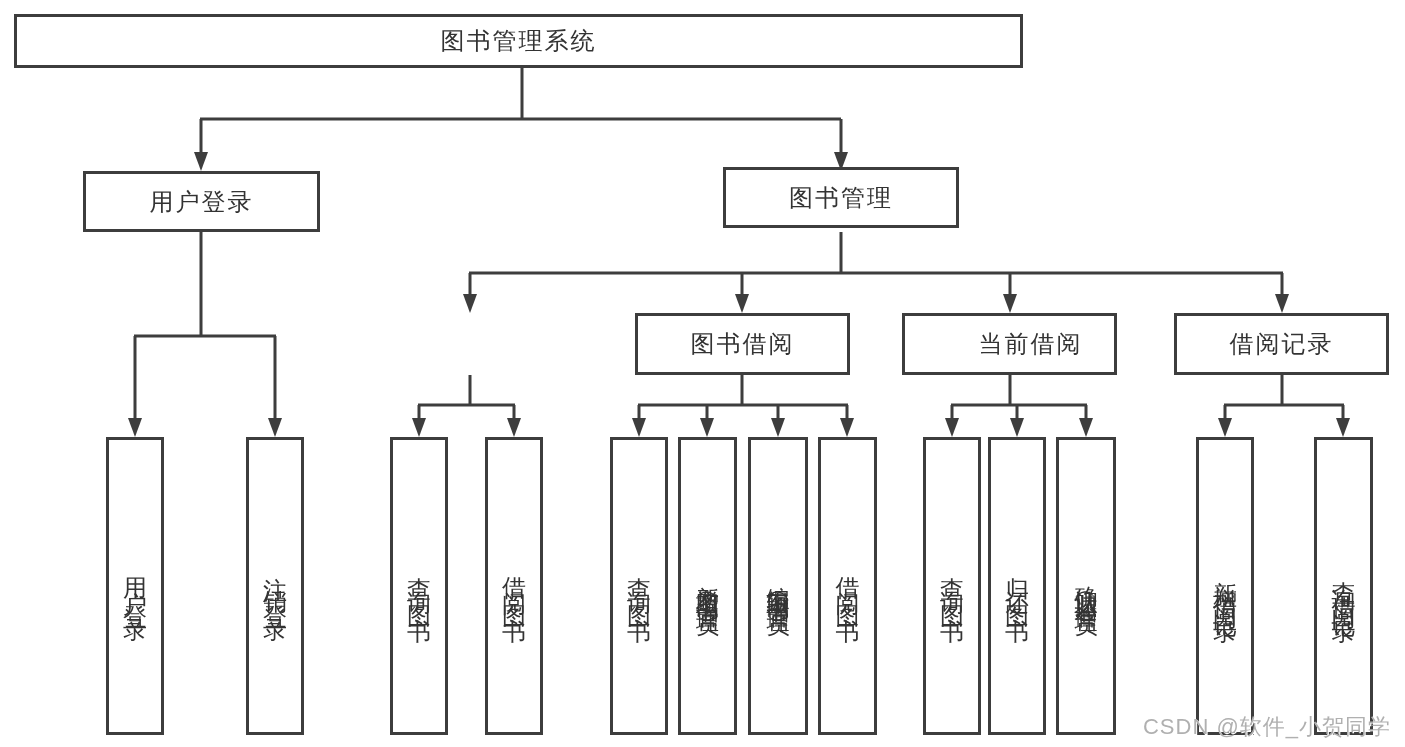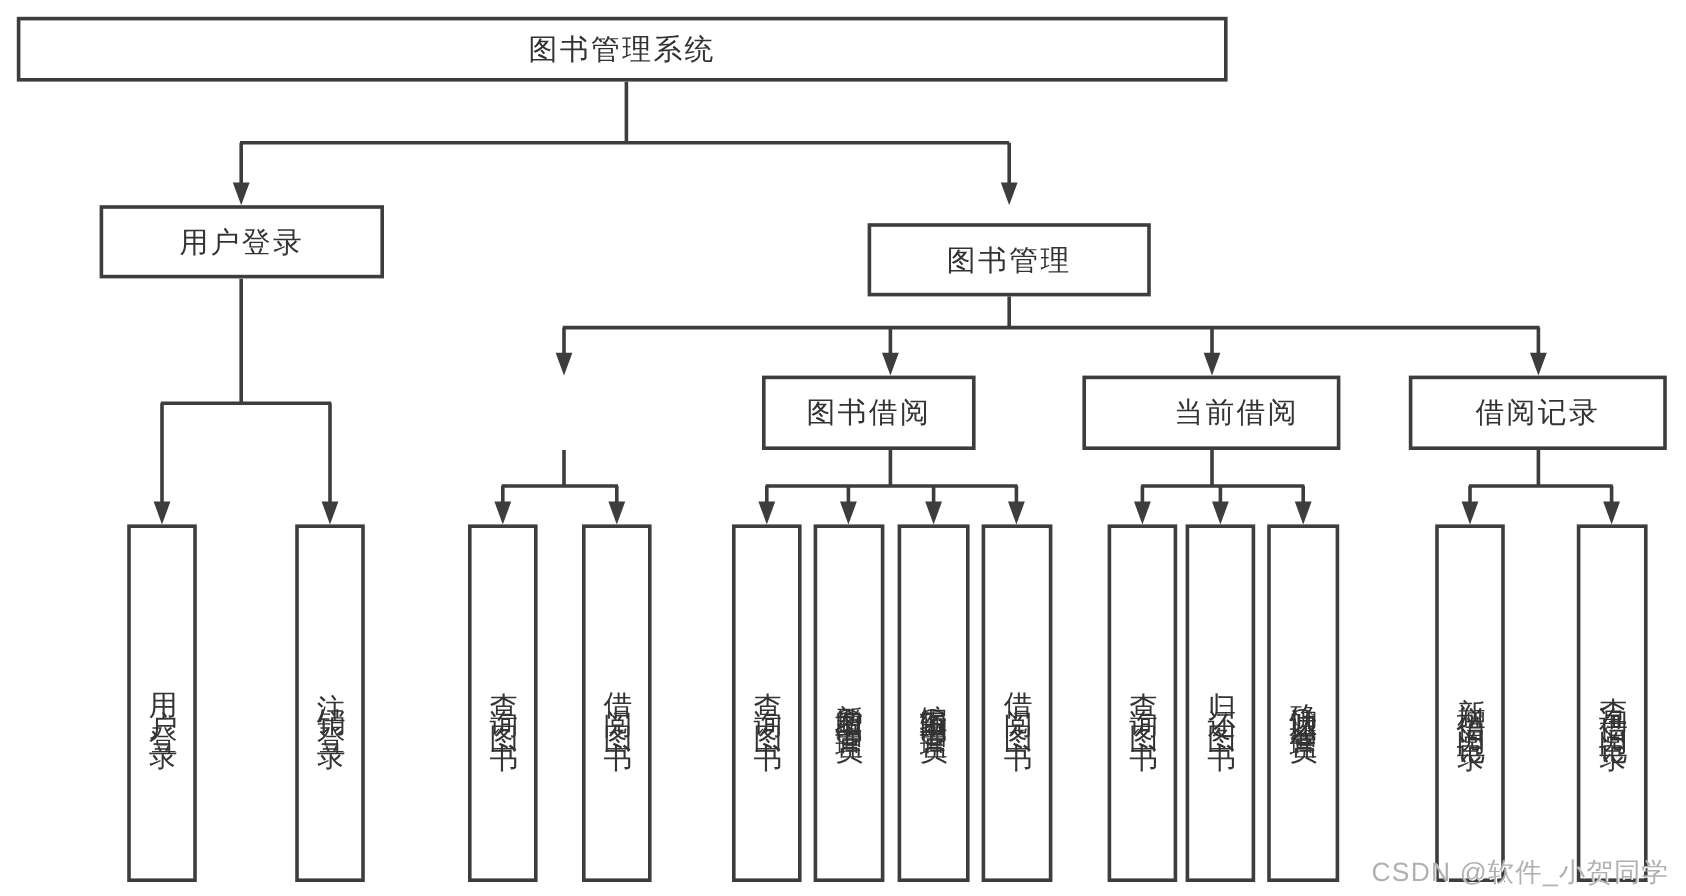--- a/index.html
+++ b/index.html
@@ -112,23 +112,23 @@
     </g>
     <g fill="#3d3d3d" stroke="none">
       <polygon points="1218,418 1232,418 1225,437"></polygon>
       <polygon points="1336,418 1350,418 1343,437"></polygon>
     </g>
   </svg>
 
   <div class="box h" style="left:14px; top:14px; width:1009px; height:54px;">图书管理系统</div>
 
   <div class="box h" style="left:83px; top:171px; width:237px; height:61px;">用户登录</div>
-  <div class="box h" style="left:723px; top:186px; width:236px; height:61px;">图书管理</div>
+  <div class="box h" style="left:723px; top:167px; width:236px; height:61px;">图书管理</div>
 
-  <div class="box h" style="left:635px; top:313px; width:178px; height:62px;">图书借阅</div>
+  <div class="box h" style="left:635px; top:313px; width:215px; height:62px;">图书借阅</div>
   <div class="box h" style="left:902px; top:313px; width:215px; height:62px;padding-left:42px;">当前借阅</div>
   <div class="box h" style="left:1174px; top:313px; width:215px; height:62px;">借阅记录</div>
 
   <div class="box v" style="left:106px; top:437px; width:58px; height:298px;">用户登录</div>
   <div class="box v" style="left:246px; top:437px; width:58px; height:298px;">注销登录</div>
 
   <div class="box v" style="left:390px; top:437px; width:58px; height:298px;">查询图书</div>
   <div class="box v" style="left:485px; top:437px; width:58px; height:298px;">借阅图书</div>
 
   <div class="box v" style="left:610px; top:437px; width:58px; height:298px;">查询图书</div>

